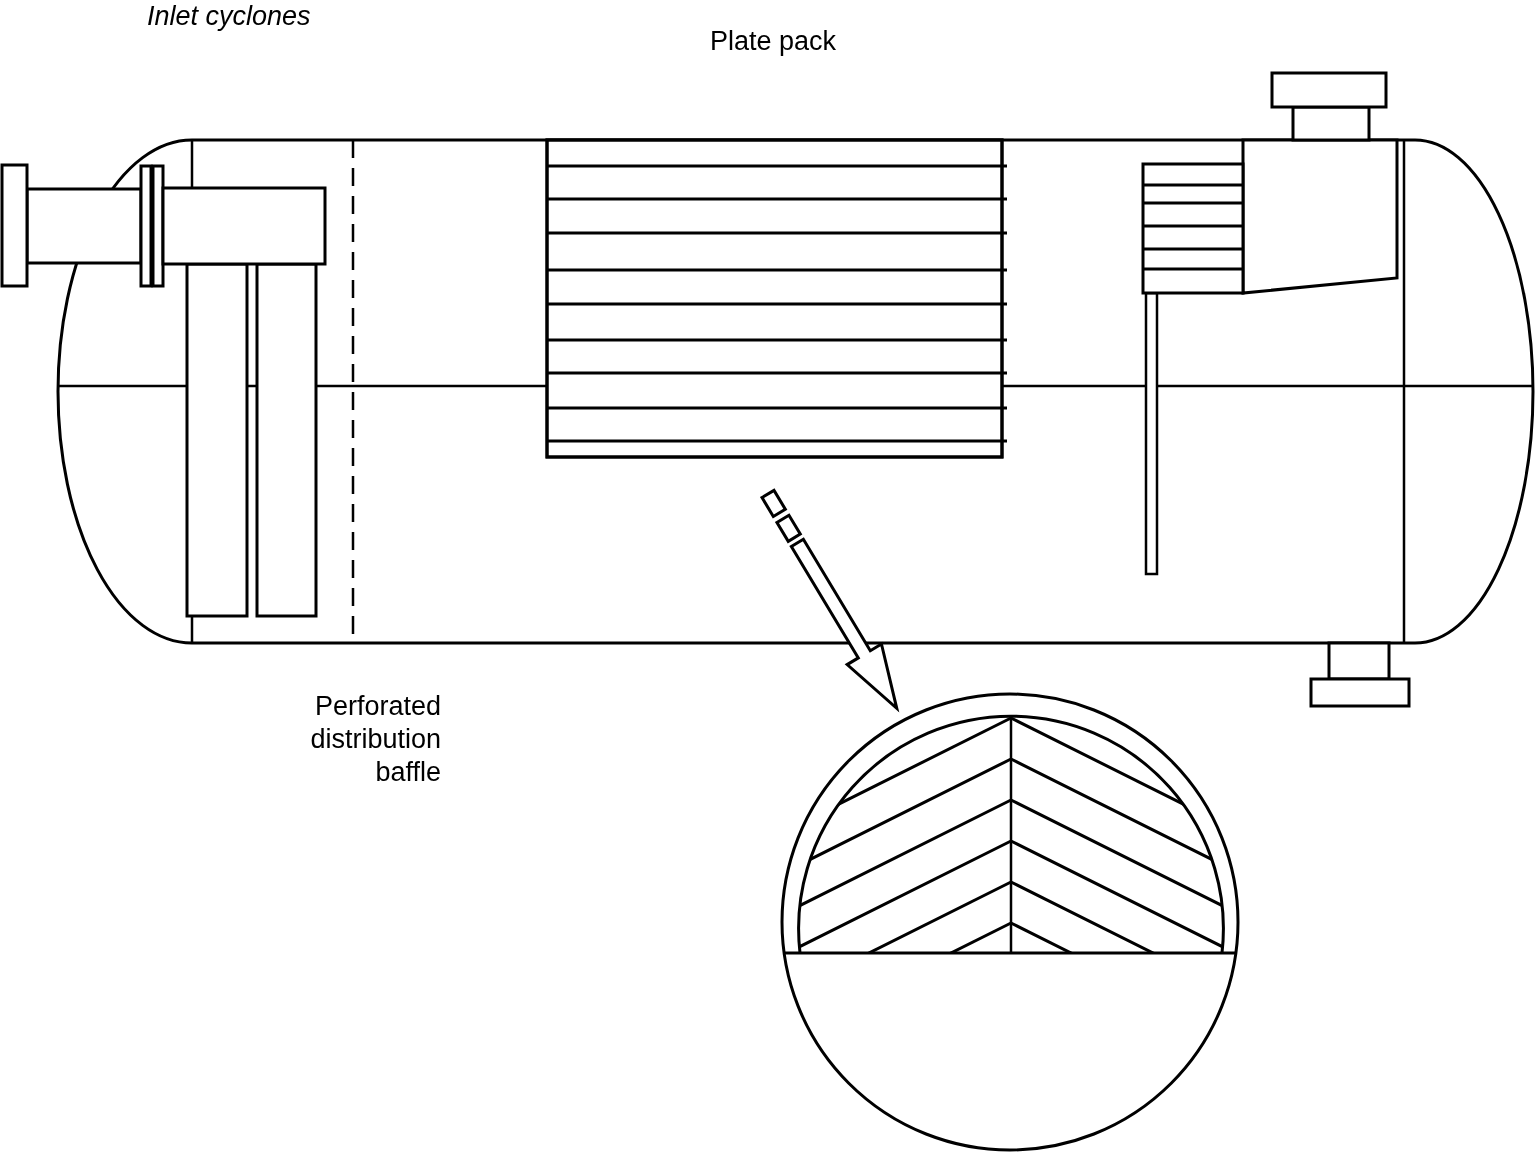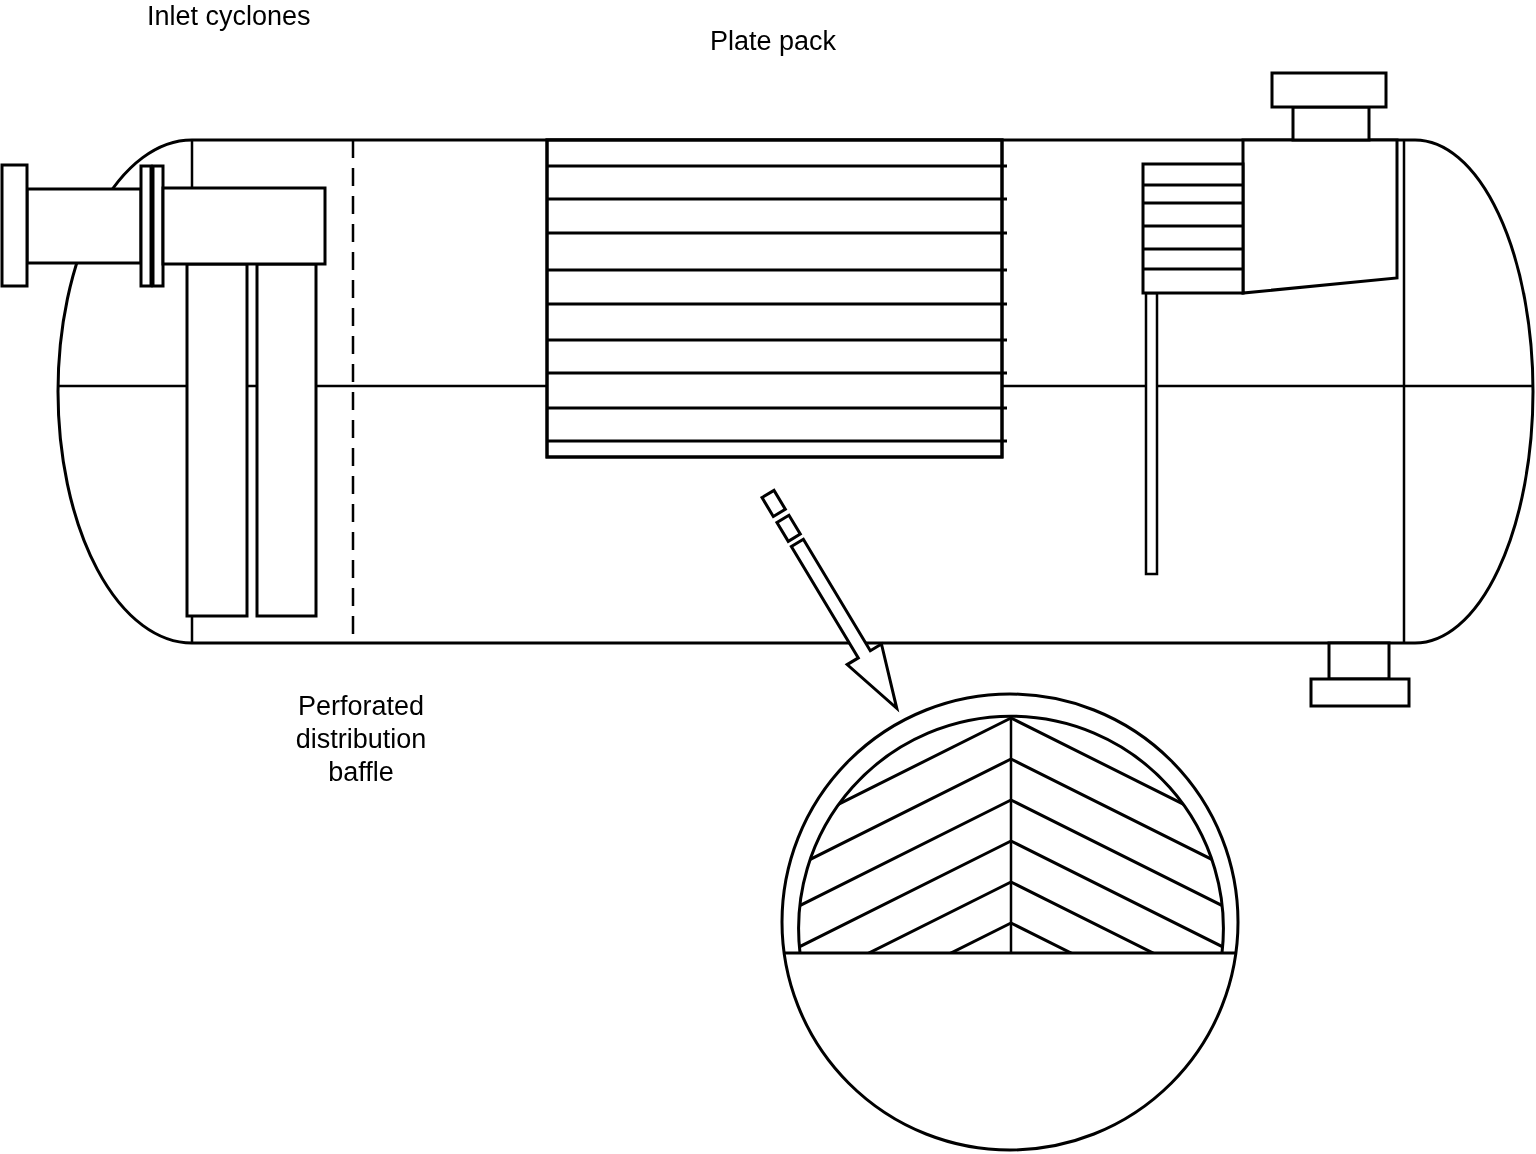--- a/index.html
+++ b/index.html
@@ -114,20 +114,20 @@
           <line x1="1011" y1="800" x2="1481" y2="1035"></line>
           <line x1="1011" y1="841" x2="1481" y2="1076"></line>
           <line x1="1011" y1="882" x2="1481" y2="1117"></line>
           <line x1="1011" y1="923" x2="1481" y2="1158"></line>
         </g>
       </g>
 
     </g>
   </svg>
 
-  <div class="lbl" id="inlet-label" style="left:147px; top:0px;">Inlet cyclones</div>
+  <div class="lbl" id="inlet-label" style="left:147px; top:0px;font-style:italic;">Inlet cyclones</div>
 
   <div class="lbl" id="platepack-label" style="left:710px; top:25px;">Plate pack</div>
 
 
-  <div class="lbl wrap" id="baffle-label" style="left:281px; top:690px;">Perforated distribution baffle</div>
+  <div class="lbl wrap" id="baffle-label" style="left:281px; top:690px;text-align:right;">Perforated distribution baffle</div>
 
 </div>
 
 </body></html>

